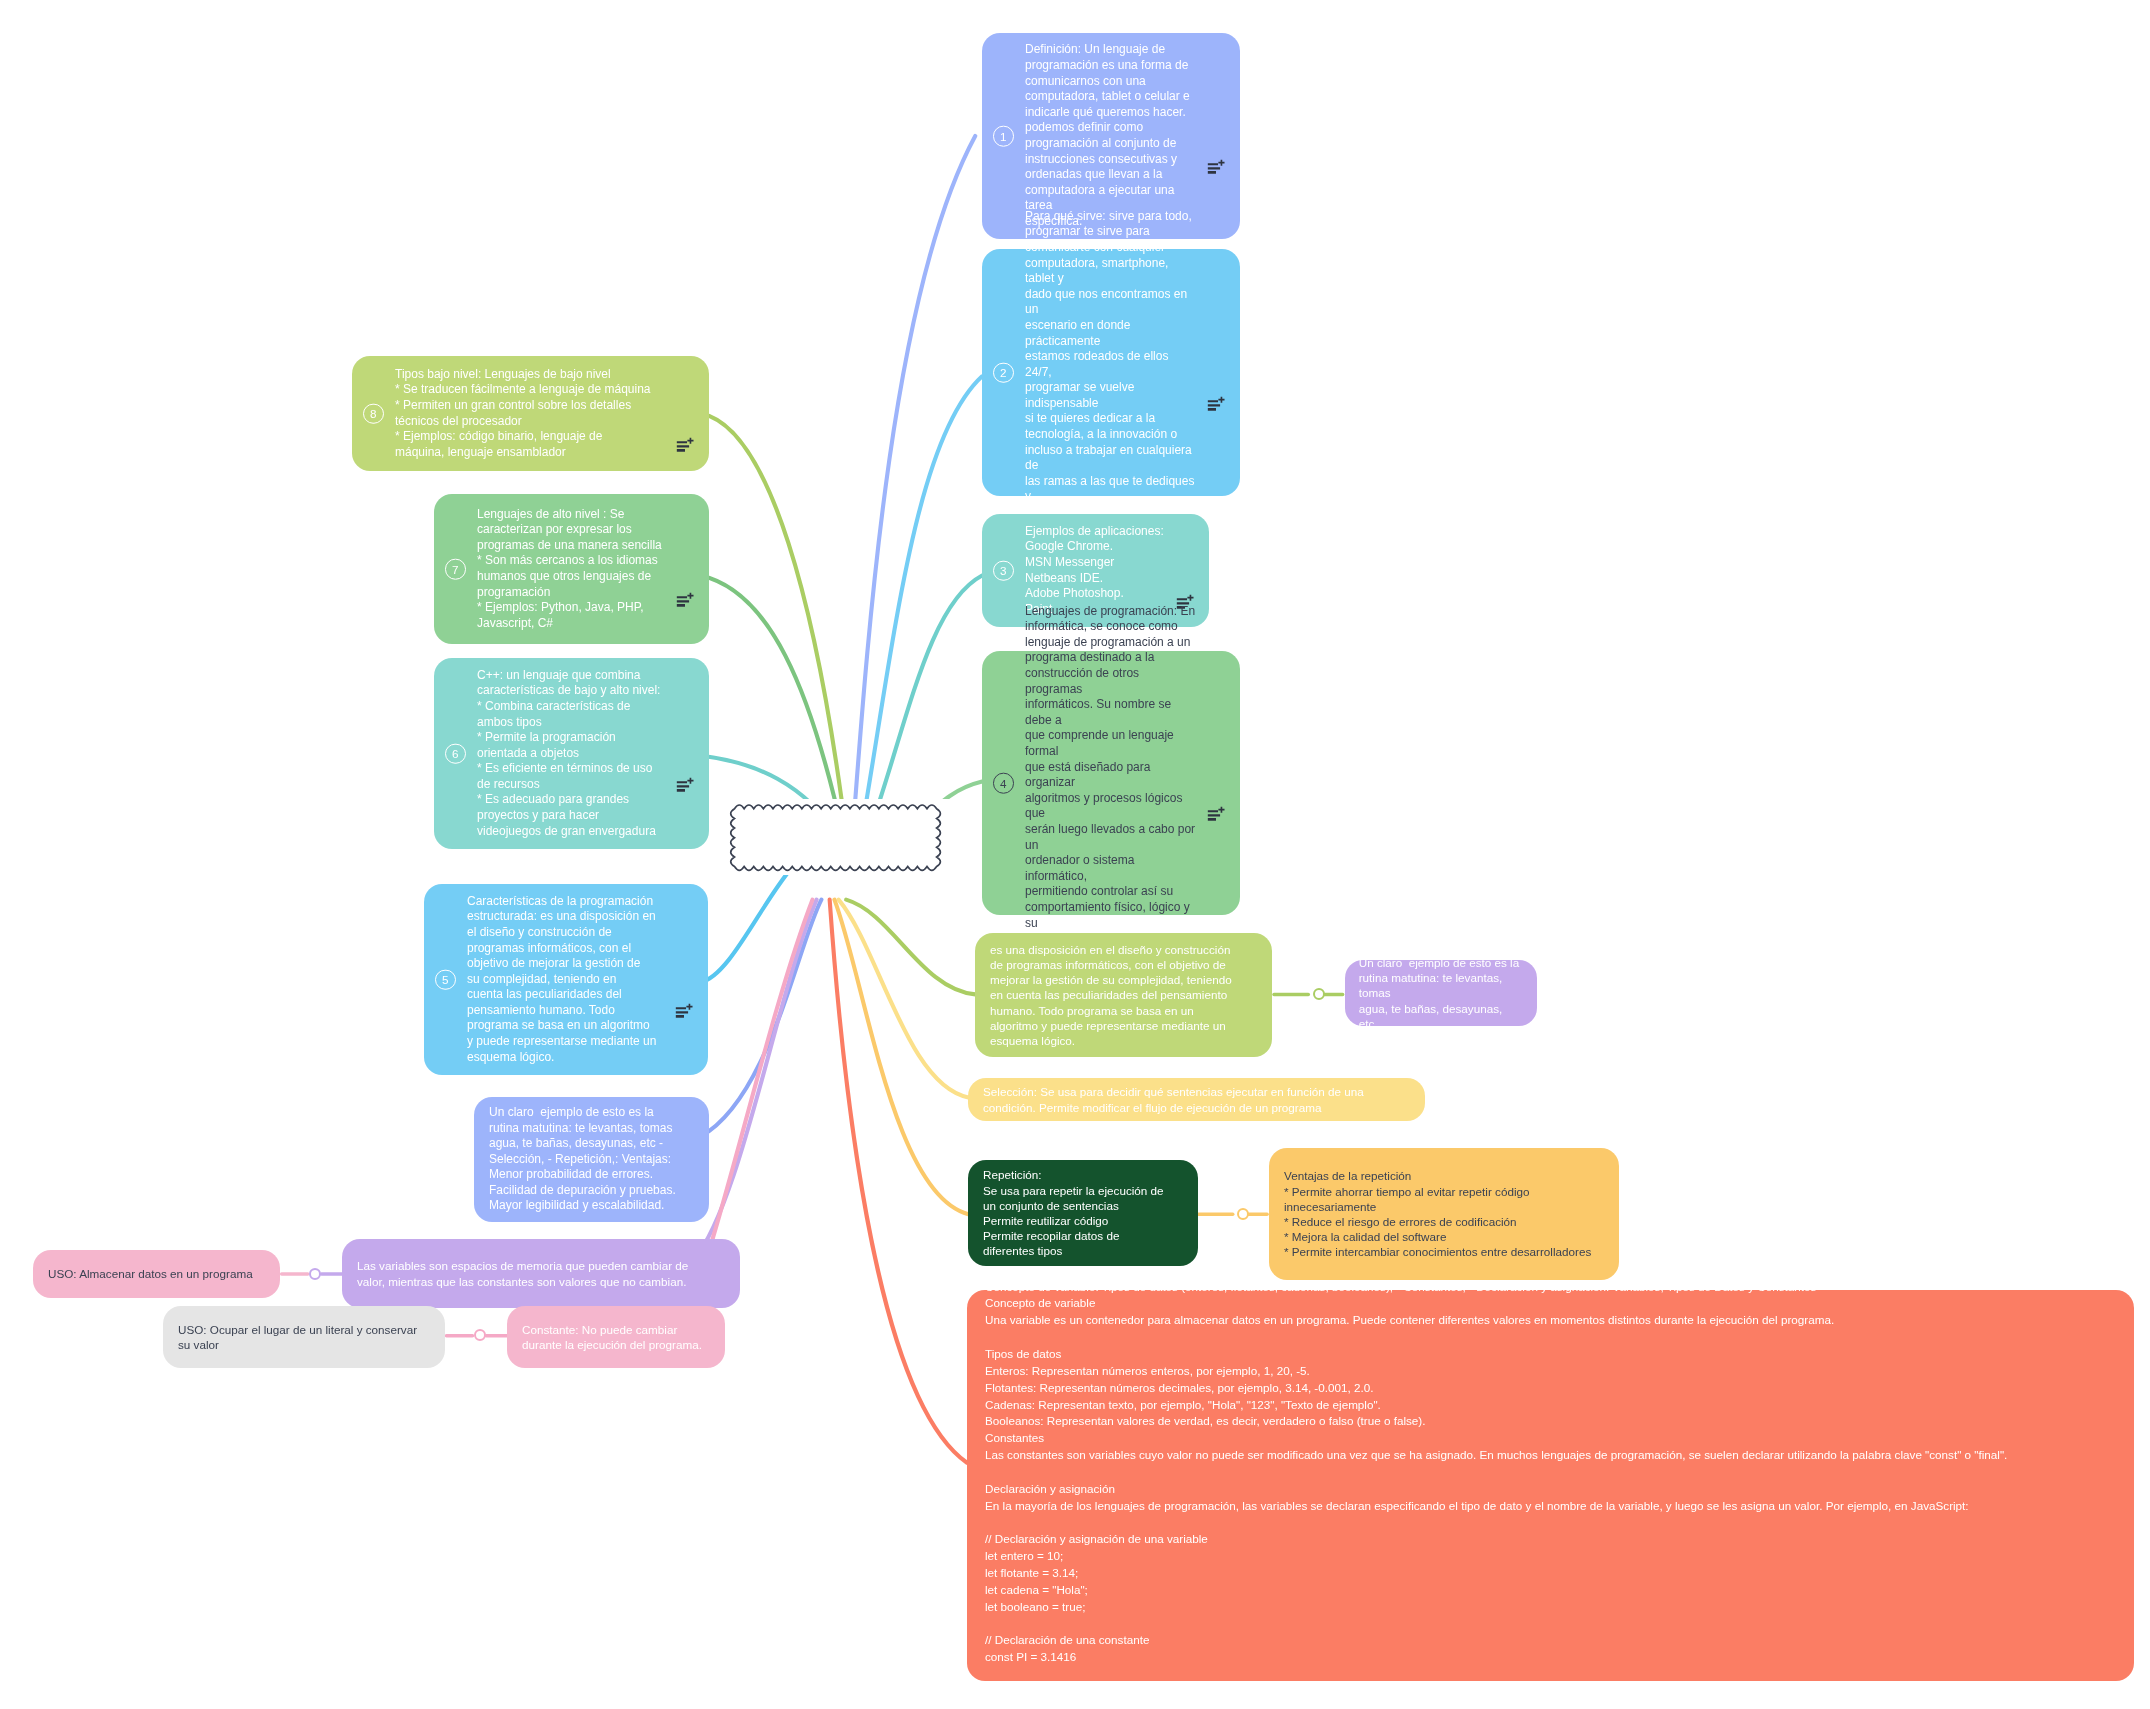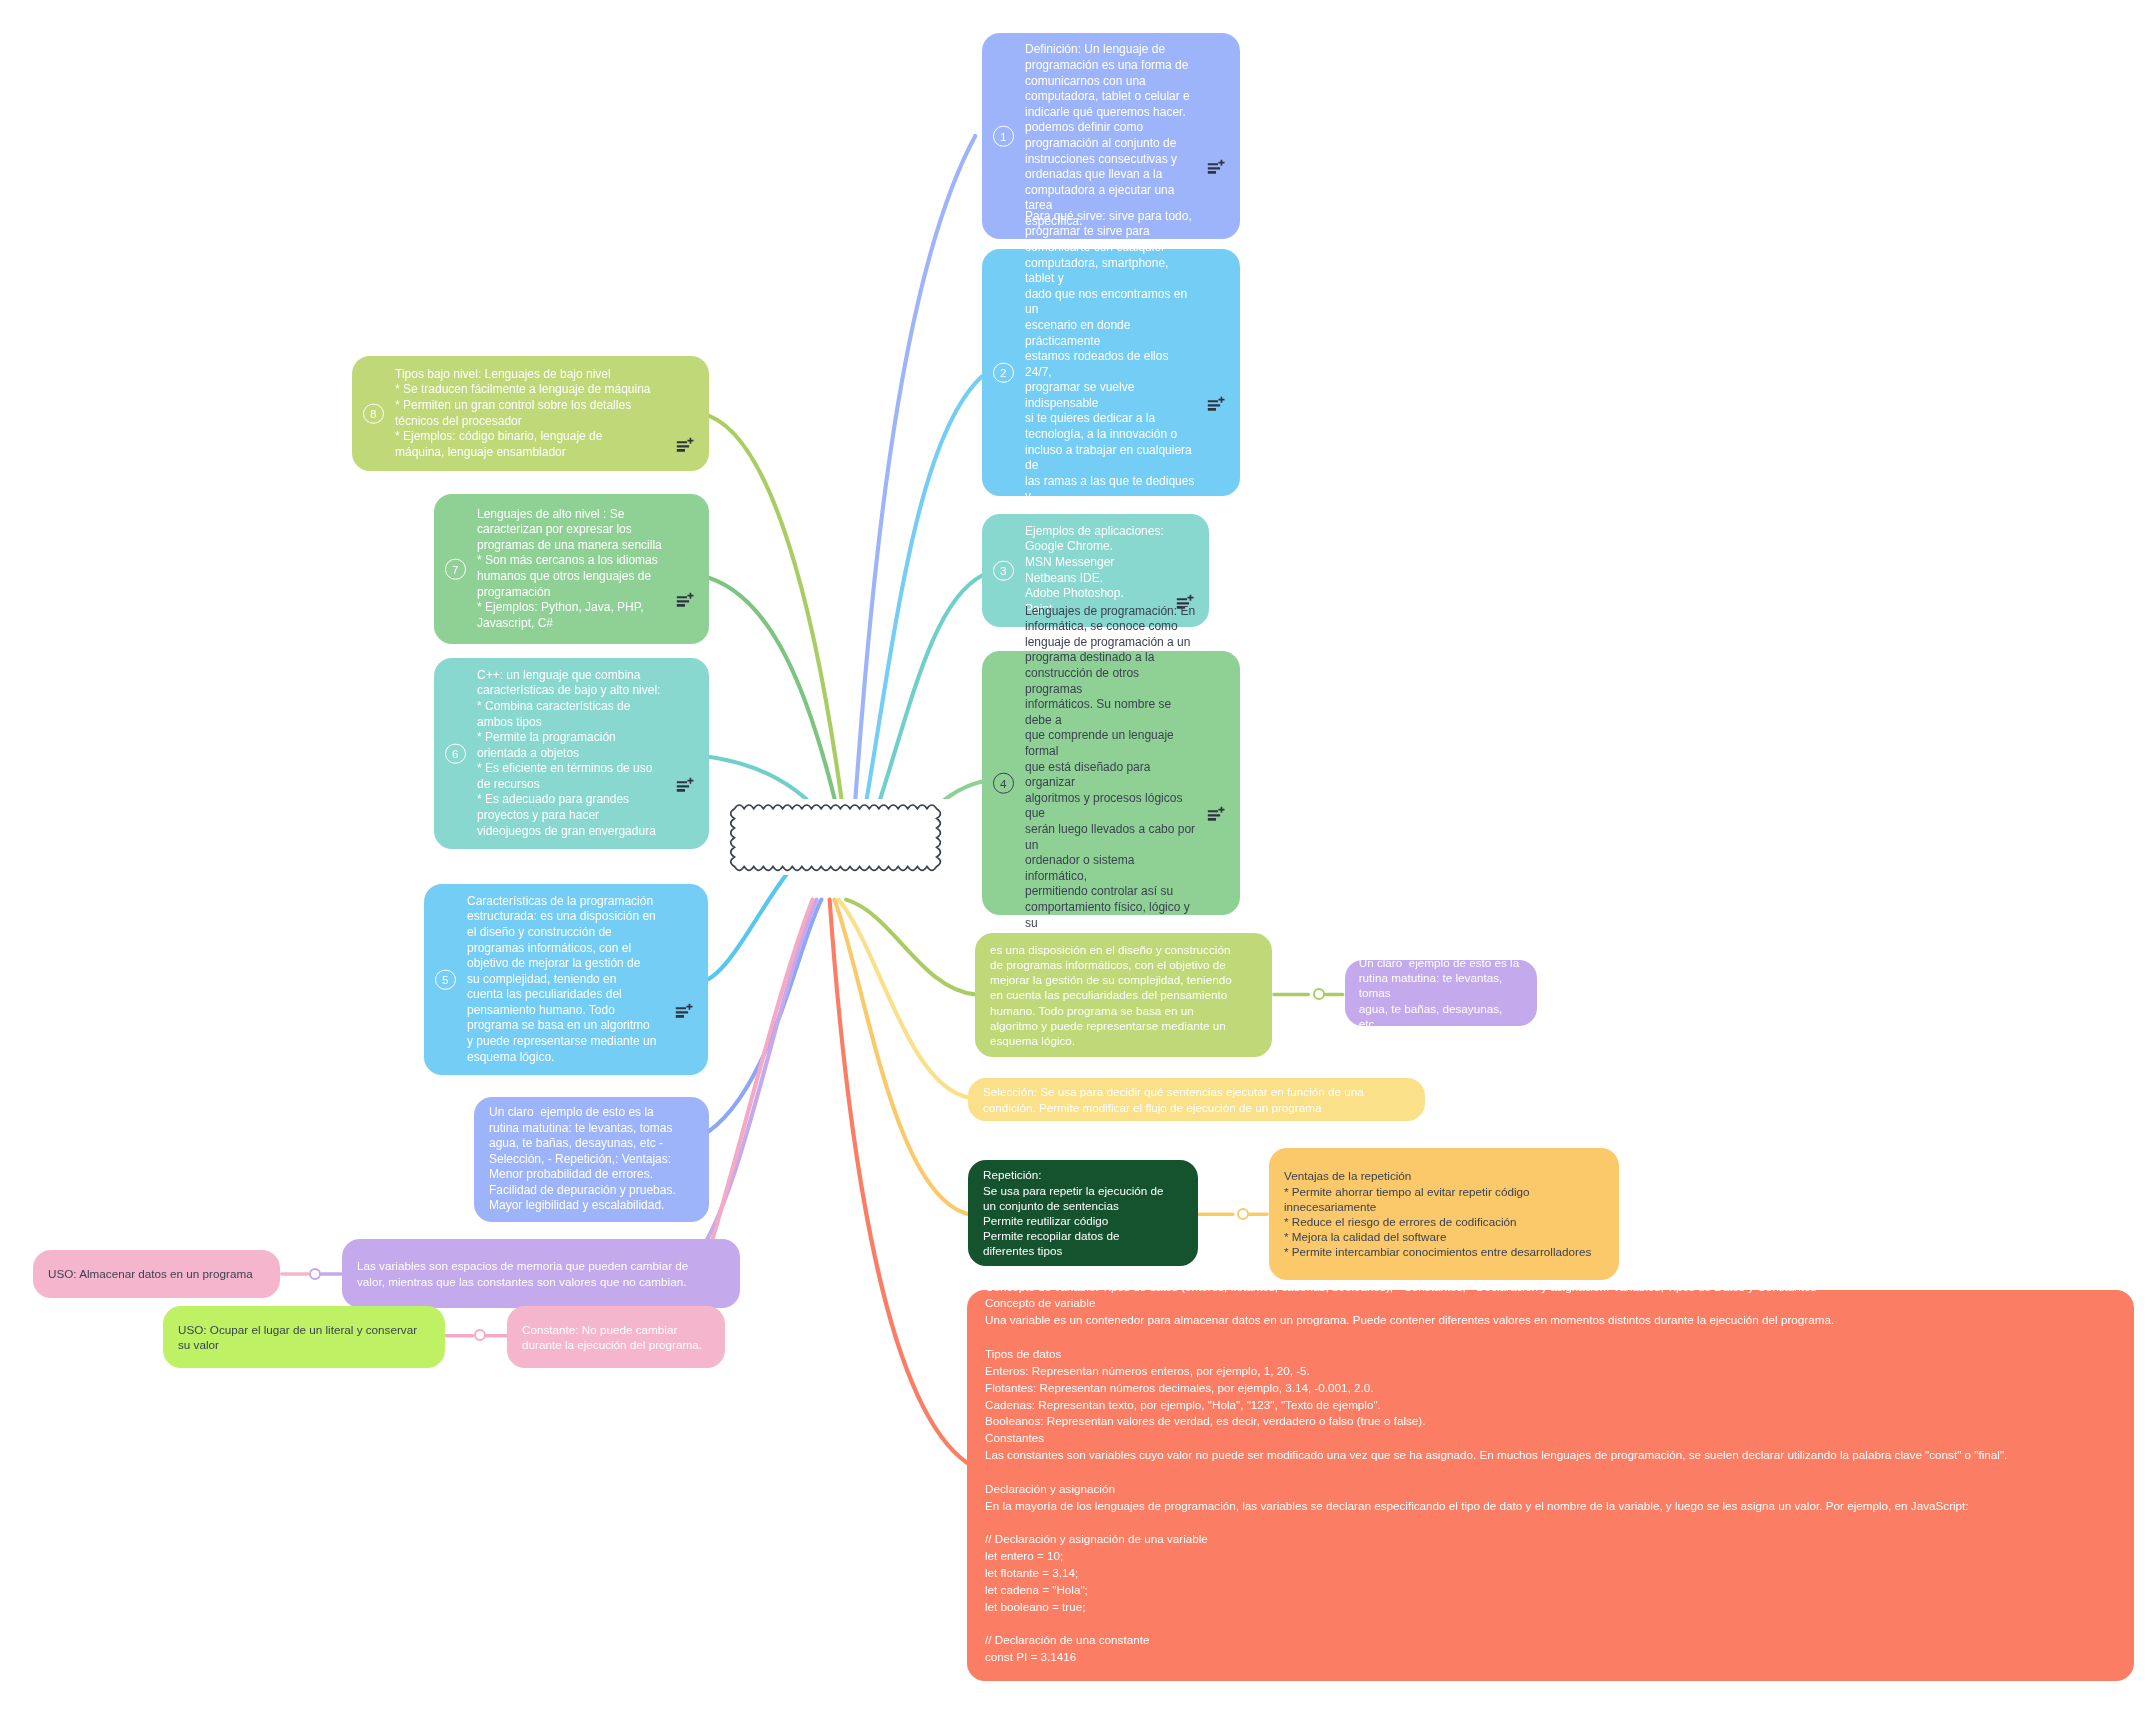--- a/index.html
+++ b/index.html
@@ -428,21 +428,21 @@
 
   <div class="node" style="left:33px; top:1250px; width:247px; height:48px; background:#f5b6cd; color:#3b4252; font-size:11.7px; padding:6.9px 15px;">
     <span class="txt">USO: Almacenar datos en un programa</span>
   </div>
   <div class="joint" style="left:309px; top:1268px; border:2.7px solid #c4a9ec;"></div>
   <div class="node" style="left:342px; top:1239px; width:398px; height:69px; background:#c4a9ec; color:#ffffff; font-size:11.7px; padding:8.2px 15px;">
     <span class="txt">Las variables son espacios de memoria que pueden cambiar de
 valor, mientras que las constantes son valores que no cambian.</span>
   </div>
 
-  <div class="node" style="left:163px; top:1306px; width:282px; height:62px; background:#bef264; color:#3b4252; font-size:11.7px; padding:22px 15px;">
+  <div class="node" style="left:163px; top:1306px; width:282px; height:62px; background:#e5e5e5; color:#3b4252; font-size:11.7px; padding:22px 15px;">
     <span class="txt">USO: Ocupar el lugar de un literal y conservar
 su valor</span>
   </div>
   <div class="joint" style="left:474px; top:1329px; border:2.7px solid #f5a9c6;"></div>
   <div class="node" style="left:507px; top:1306px; width:218px; height:62px; background:#f5b6cd; color:#ffffff; font-size:11.7px; padding:8.2px 15px;">
     <span class="txt">Constante: No puede cambiar
 durante la ejecución del programa.</span>
   </div>
 
 </div>

